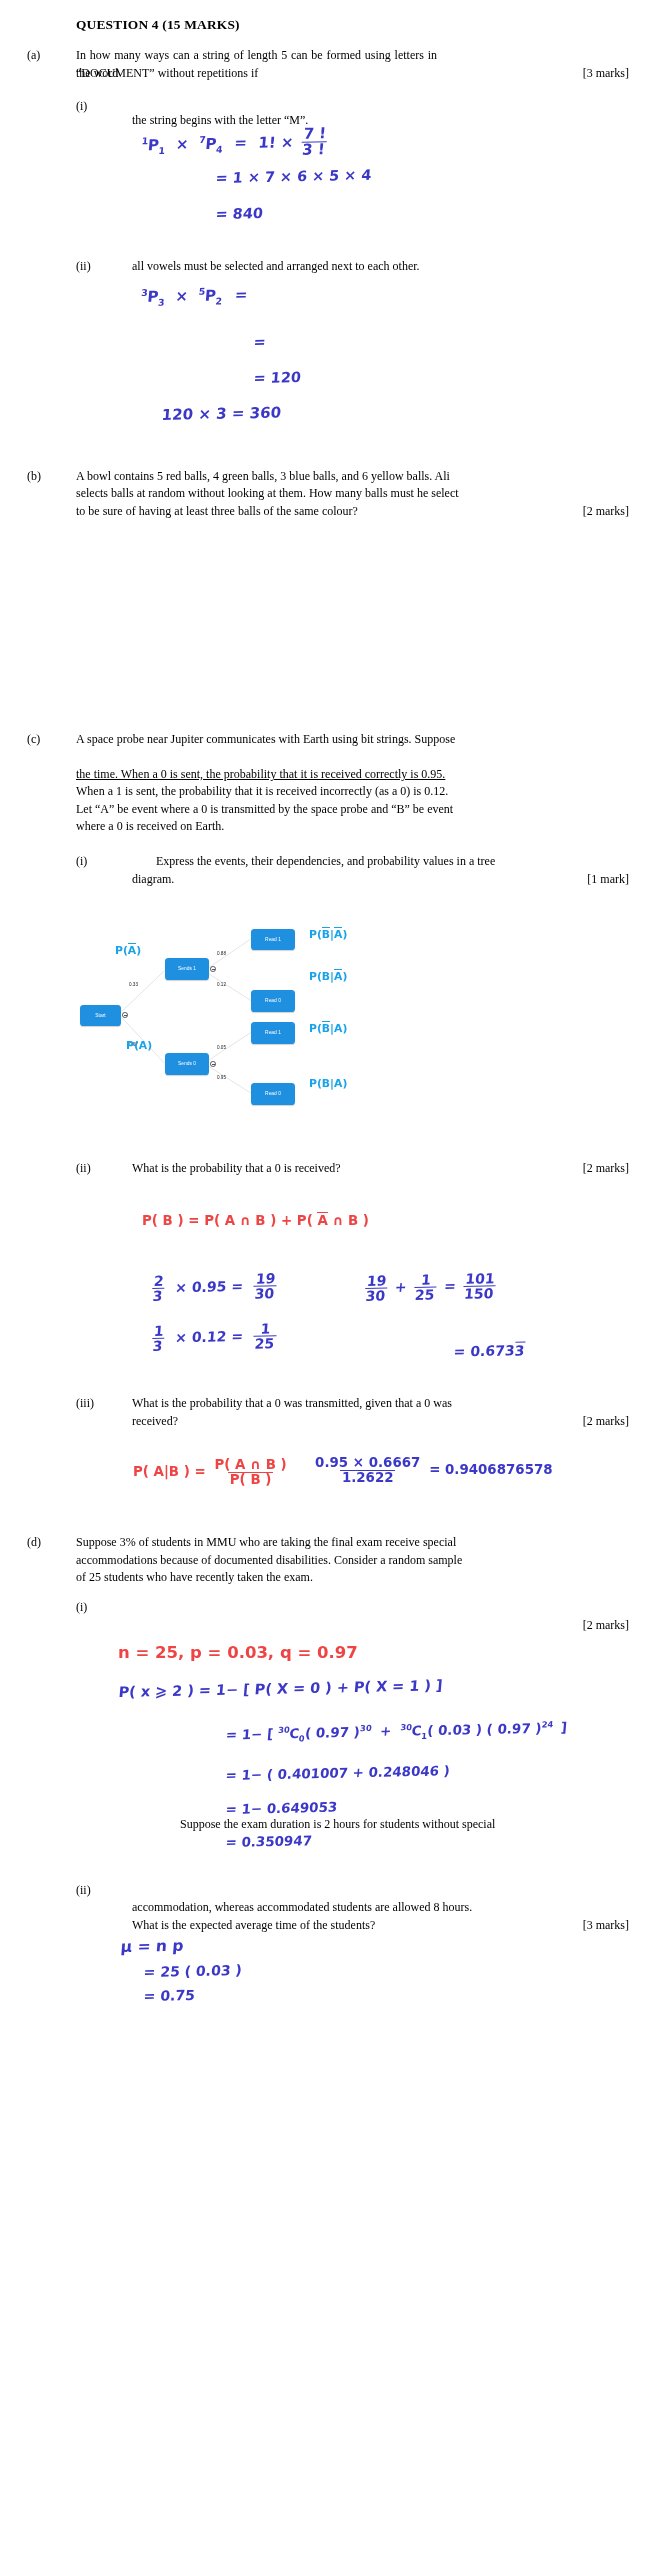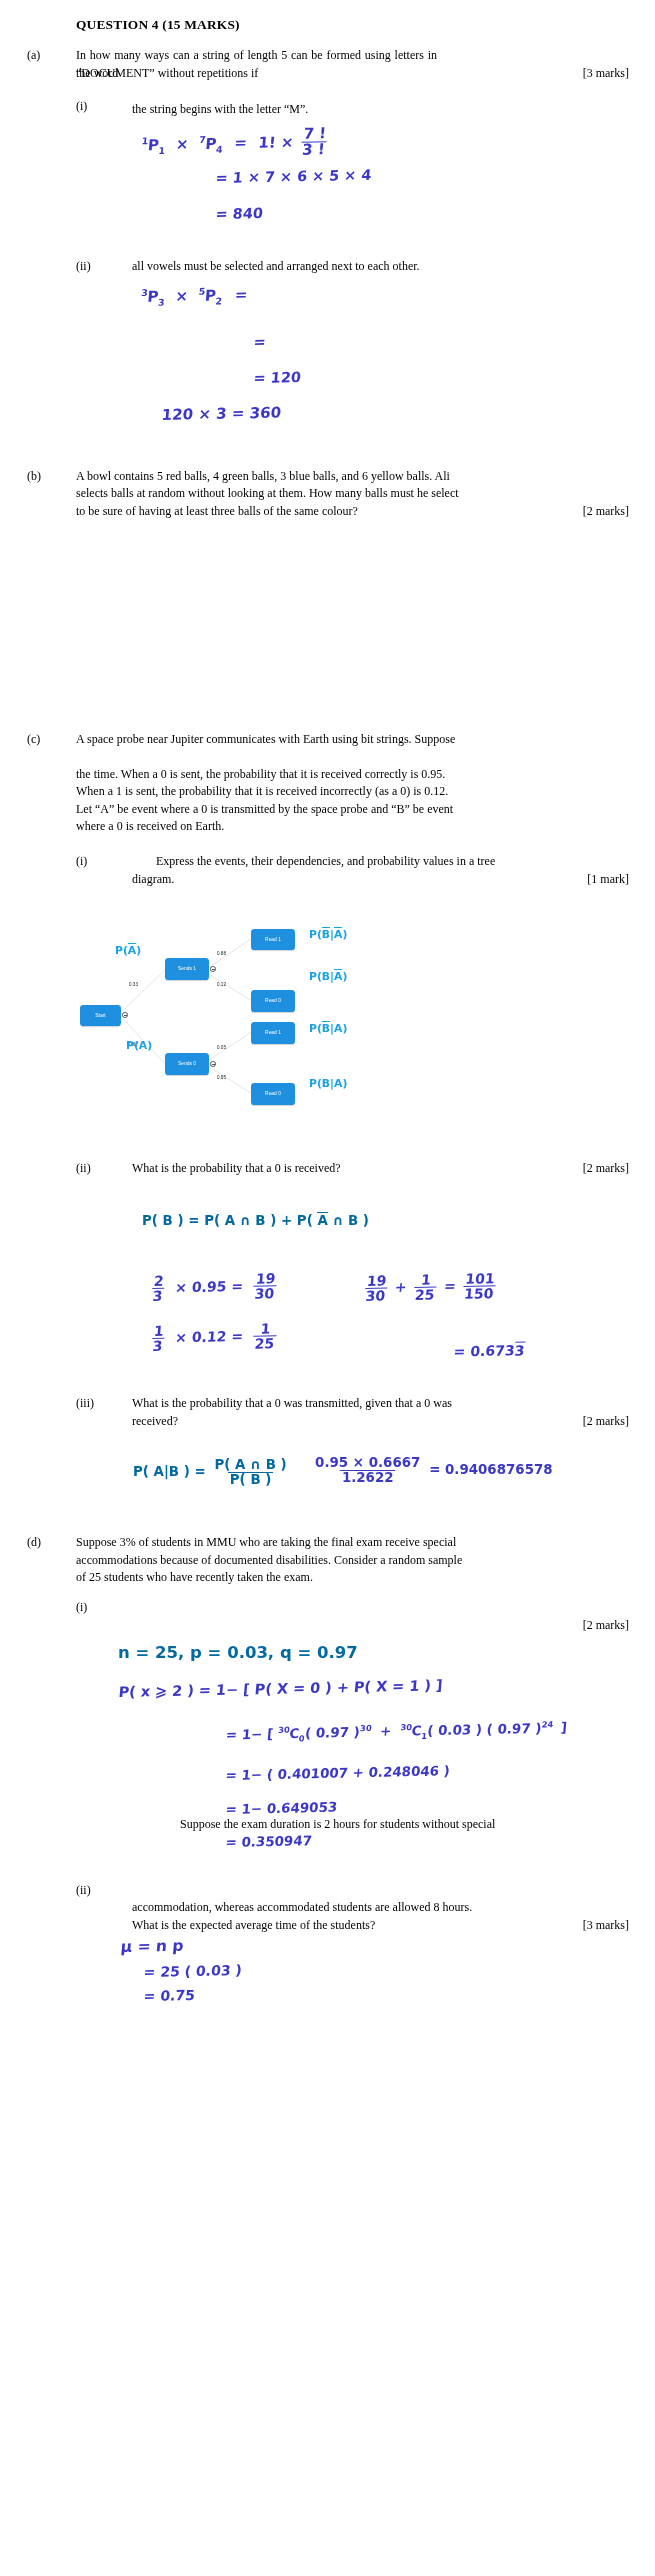--- a/index.html
+++ b/index.html
@@ -54,21 +54,21 @@
   }
 
   
   .hw {
     position: absolute;
     font-family: "DejaVu Sans", sans-serif;
     color: #3b38c8;
     font-weight: bold;
     white-space: nowrap;
   }
-  .hw-cyan { color: #0369a1; }
+  .hw-cyan { color: #ef4444; }
   .hw-blue { color: #3b38c8; }
 
   .hw-sk {
     transform: skewX(-6deg) rotate(-1.2deg);
     transform-origin: left bottom;
   }
 
   .frac {
     display: inline-flex;
     flex-direction: column;
@@ -143,21 +143,21 @@
 <div class="page">
 
   <div class="qtitle">QUESTION 4 (15 MARKS)</div>
 
   <div class="lbl" style="left:27px; top:47px;">(a)</div>
   <div class="body-text" style="left:76px; top:47px; width:361px;">In how many ways can a string of length 5 can be formed using letters in the word</div>
   <div class="body-text" style="left:76px; top:65px; width:361px;">“DOCUMENT” without repetitions if</div>
   <div class="marks" style="left:536px; top:65px; width:93px;">[3 marks]</div>
 
   <div class="lbl" style="left:76px; top:98px;">(i)</div>
-  <div class="body-text" style="left:132px; top:101px; width:392px;">the string begins with the letter “M”.</div>
+  <div class="body-text" style="left:132px; top:112px; width:392px;">the string begins with the letter “M”.</div>
 
   <div class="hw hw-sk" style="left:140px; top:130px; font-size:15px;">
     <span class="sup">1</span><span>P</span><span class="sub">1</span>
     <span style="padding:0 5.2px">×</span>
     <span class="sup">7</span><span>P</span><span class="sub">4</span>
     <span style="padding:0 6.2px">=</span>
     <span>1! ×</span>
     <span class="frac">
       <span class="num">7 !</span>
       <span class="den">3 !</span>
@@ -182,21 +182,21 @@
   <div class="hw hw-sk" style="left:161px; top:406px; font-size:15px;">120 × 3 = 360</div>
 
   <div class="lbl" style="left:27px; top:468px;">(b)</div>
   <div class="body-text" style="left:76px; top:468px; width:556px;">A bowl contains 5 red balls, 4 green balls, 3 blue balls, and 6 yellow balls. Ali</div>
   <div class="body-text" style="left:76px; top:485px; width:556px;">selects balls at random without looking at them. How many balls must he select</div>
   <div class="body-text" style="left:76px; top:503px; width:464px;">to be sure of having at least three balls of the same colour?</div>
   <div class="marks" style="left:536px; top:503px; width:93px;">[2 marks]</div>
 
   <div class="lbl" style="left:27px; top:731px;">(c)</div>
   <div class="body-text" style="left:76px; top:731px; width:562px;">A space probe near Jupiter communicates with Earth using bit strings. Suppose</div>
-  <div class="body-text" style="left:76px; top:766px; width:562px;">the time. When a 0 is sent, the probability that it is received correctly is 0.95.</div>
+  <div class="body-text" style="left:76px; top:766px; width:562px;text-decoration:underline;">the time. When a 0 is sent, the probability that it is received correctly is 0.95.</div>
   <div class="body-text" style="left:76px; top:783px; width:562px;">When a 1 is sent, the probability that it is received incorrectly (as a 0) is 0.12.</div>
   <div class="body-text" style="left:76px; top:801px; width:562px;">Let “A” be event where a 0 is transmitted by the space probe and “B” be event</div>
   <div class="body-text" style="left:76px; top:818px; width:562px;">where a 0 is received on Earth.</div>
 
   <div class="lbl" style="left:76px; top:853px;">(i)</div>
   <div class="body-text" style="left:148px; top:853px; width:407px;margin-left:8px;">Express the events, their dependencies, and probability values in a tree</div>
   <div class="body-text" style="left:132px; top:871px; width:407px;">diagram.</div>
   <div class="marks" style="left:536px; top:871px; width:93px;">[1 mark]</div>
 
   <div id="tree">

